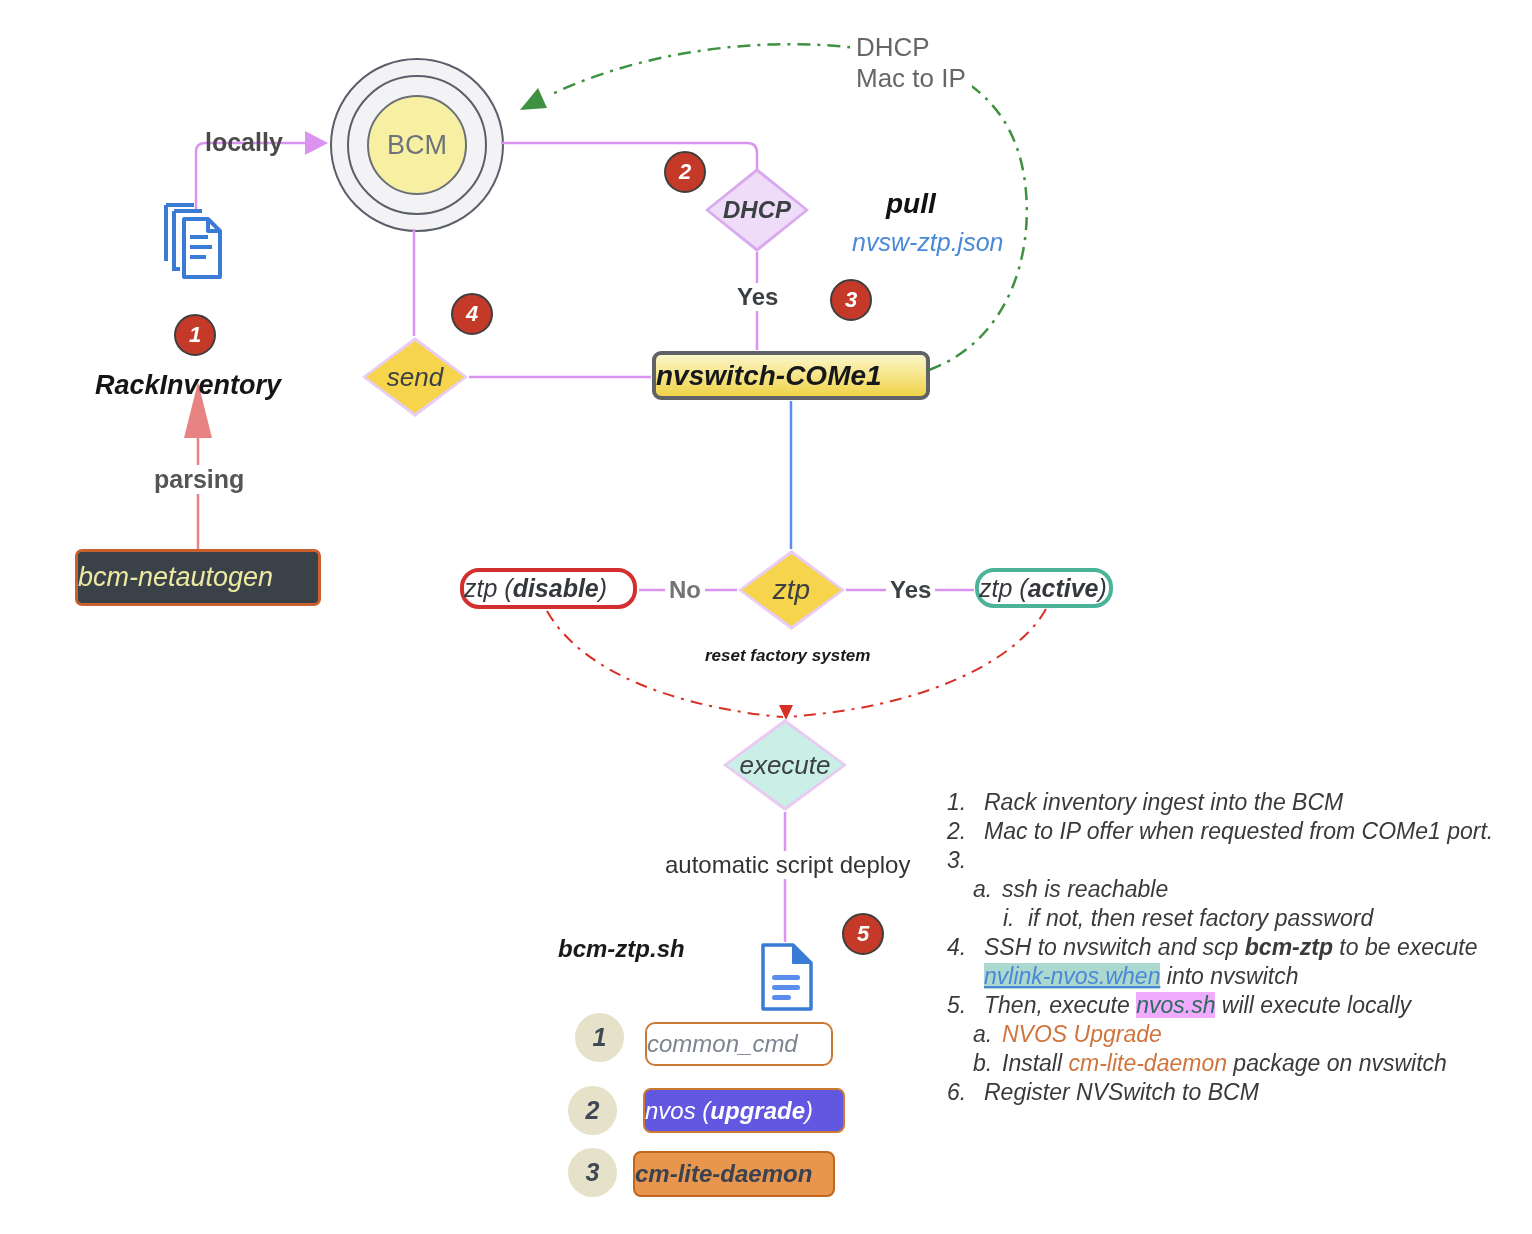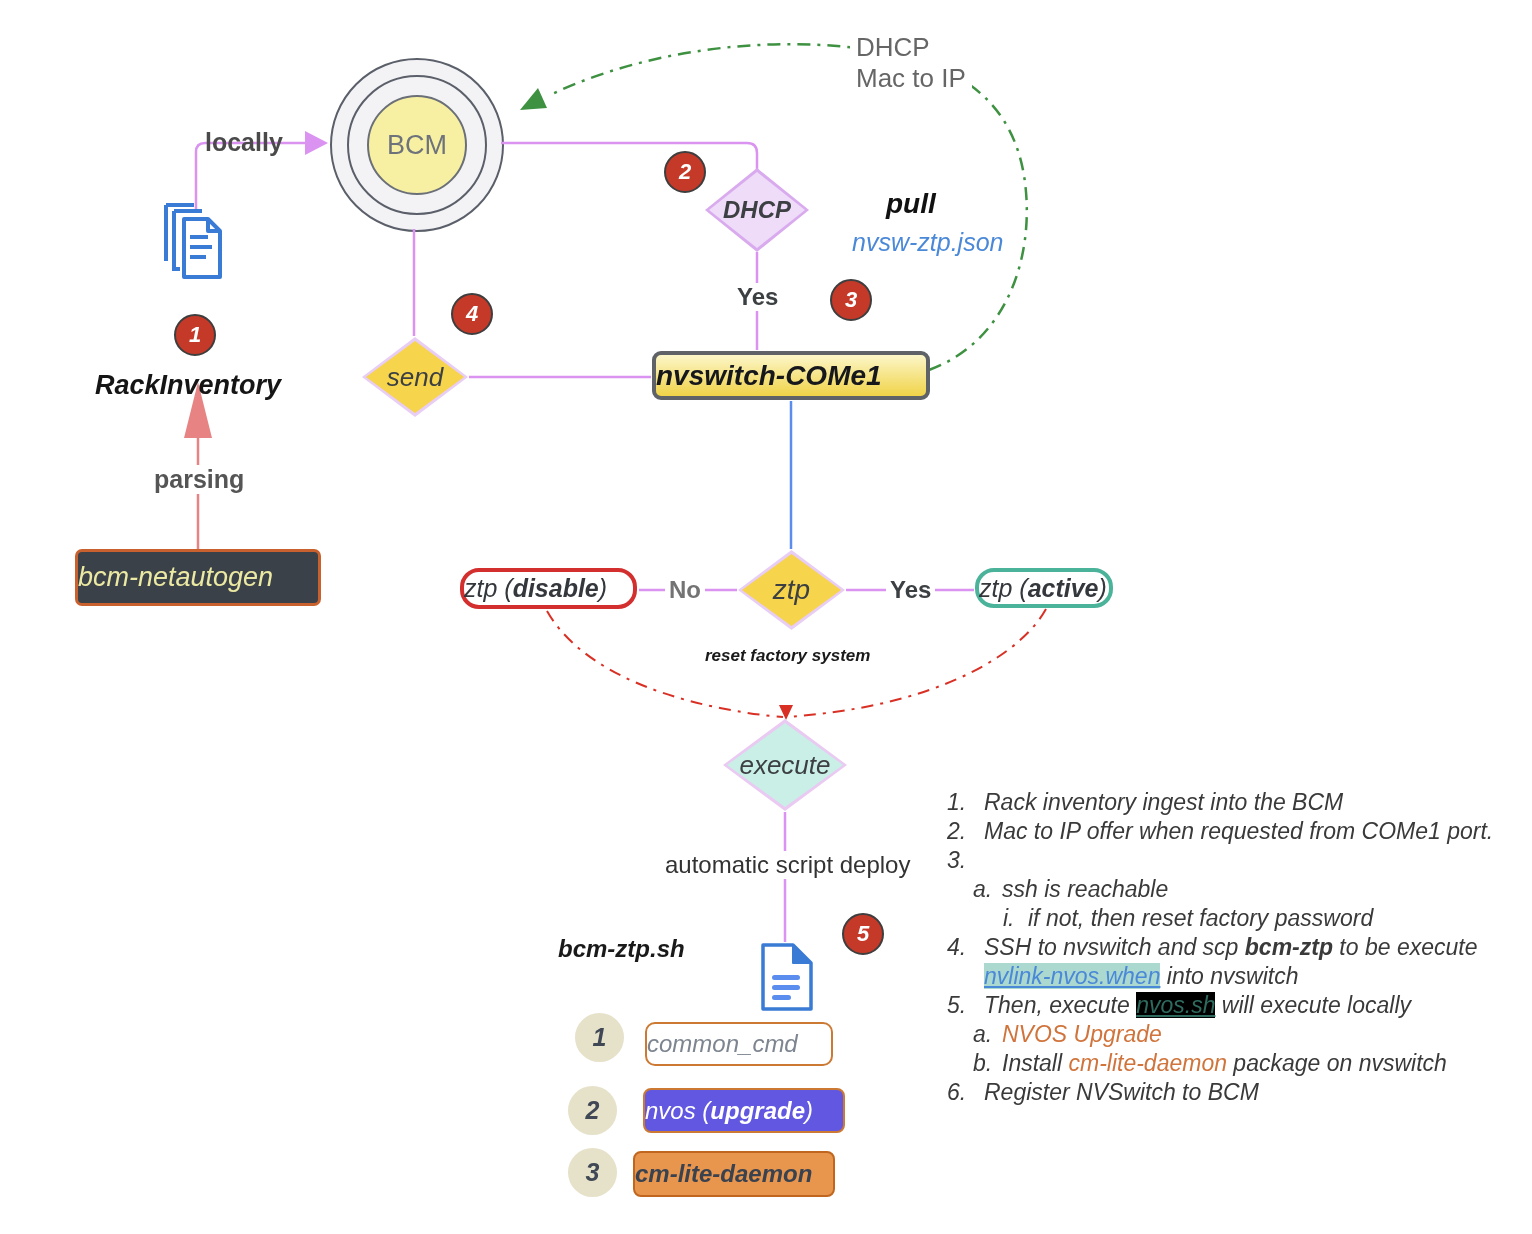--- a/index.html
+++ b/index.html
@@ -55,21 +55,21 @@
   .note-row{display:flex;}
   .note-row .note-num{flex:0 0 37px;}
   .note-row.lvl1{margin-left:26px;}
   .note-row.lvl1 .note-num{flex:0 0 29px;}
   .note-row.lvl2{margin-left:56px;}
   .note-row.lvl2 .note-num{flex:0 0 25px;}
   .note-text{white-space:nowrap;}
   .seg-b{font-weight:bold;}
   .seg-o{color:#d0743c;}
   .seg-link{color:#4a88d8;text-decoration:underline;background:#abd8cf;}
-  .seg-hl{color:#2e6b5e;text-decoration:underline;background:#000000;}
+  .seg-hl{color:#2e6b5e;background:#f0abfc;}
 </style>
 </head>
 <body>
 
 <div class="canvas">
 
   <svg class="wires" width="1532" height="1234" viewBox="0 0 1532 1234">
 
     <path d="M196,210 L196,152 Q196,143 205,143 L305,143" fill="none" stroke="#da93f0" stroke-width="2.5"></path>
     <polygon points="305,131 305,155 328,143" fill="#da93f0"></polygon>

